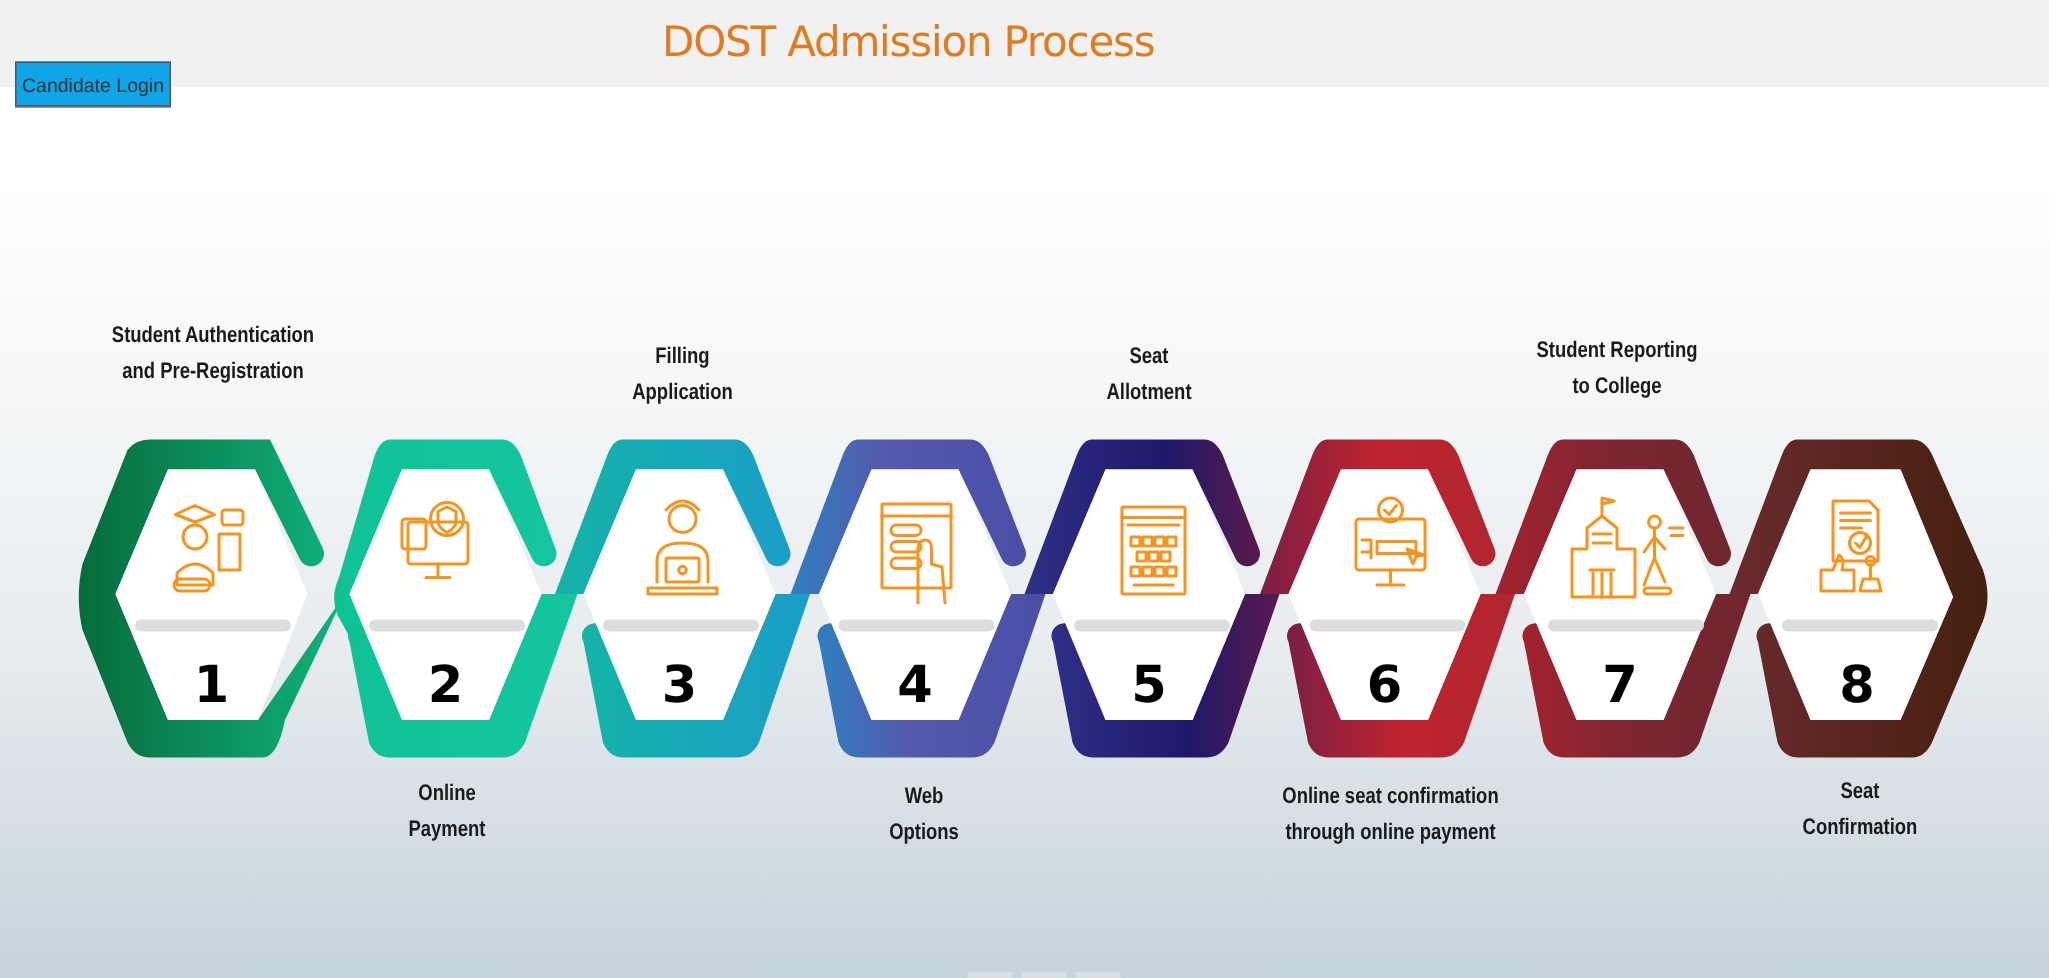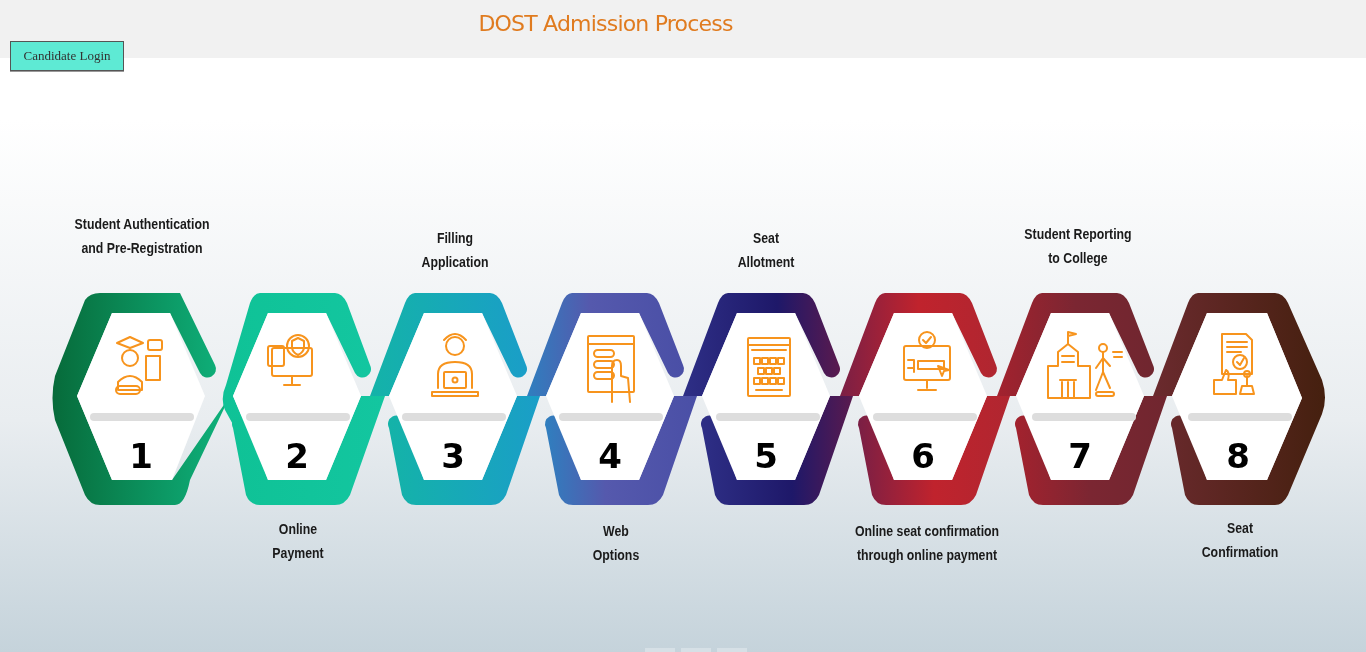--- a/index.html
+++ b/index.html
@@ -6,26 +6,26 @@
   body {
     width:1366px; height:652px; overflow:hidden; position:relative;
     font-family:"Liberation Sans", sans-serif;
     background: linear-gradient(to bottom, #ffffff 0px, #ffffff 120px, #e9edf0 420px, #c5d3db 652px);
   }
   .header {
     position:absolute; left:0; top:0; width:1366px; height:58px; background:#f1f1f1;
   }
   .title {
     position:absolute; left:0; width:1211px; top:11px; text-align:center;
-    font-family:"DejaVu Sans", sans-serif; font-size:22px; color:#e07b1f; letter-spacing:-0.8px;
+    font-family:"DejaVu Sans", sans-serif; font-size:28px; color:#e07b1f; letter-spacing:-0.8px;
   }
   .login-btn {
-    position:absolute; left:10px; top:41px; width:114px; height:30px;
-    background:#5eead4; border:1px solid #555; box-sizing:border-box;
-    font-family:Liberation Serif, serif; font-size:13px; color:#333;
+    position:absolute; left:10px; top:41px; width:104px; height:30px;
+    background:#0ea5e9; border:1px solid #555; box-sizing:border-box;
+    font-family:Liberation Sans, sans-serif; font-size:13px; color:#333;
     display:flex; align-items:center; justify-content:center; cursor:pointer;
     box-shadow:0 1px 0 #999;
   }
   .diagram { position:absolute; left:0; top:0; width:1366px; height:652px; }
   .label {
     position:absolute; text-align:center; font-weight:bold; color:#1a1a1a;
     font-size:15px; line-height:24px; transform:scaleX(0.82); transform-origin:center;
     white-space:nowrap;
   }
   .footer-dots { position:absolute; top:648px; left:645px; display:flex; gap:6px; }

